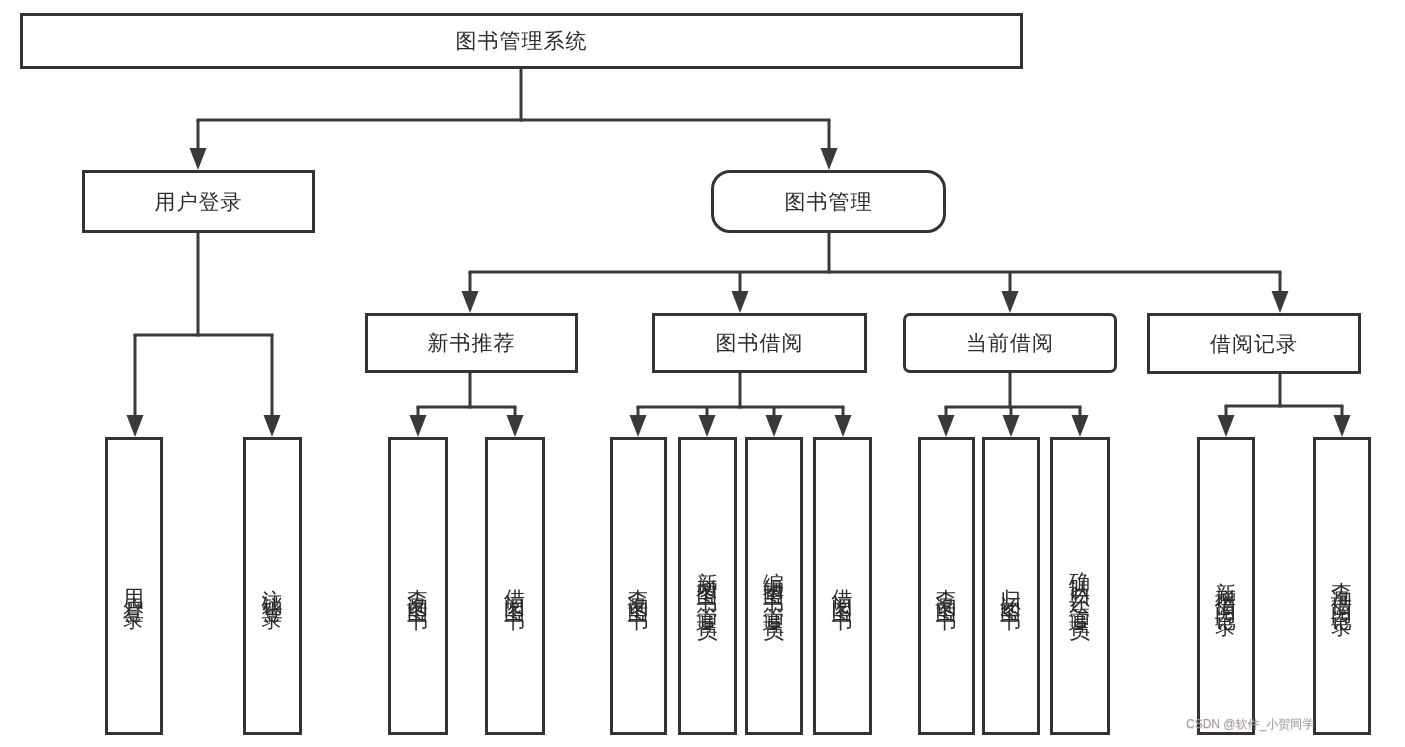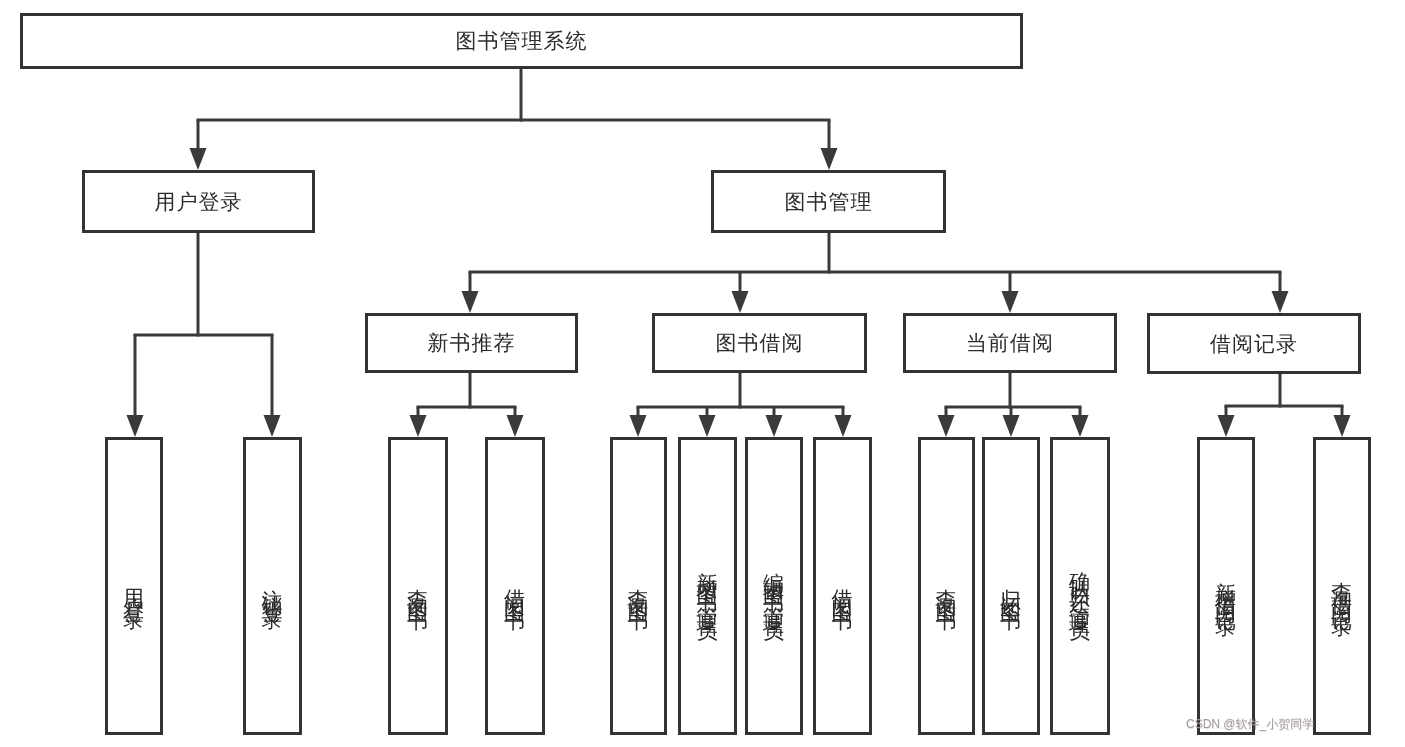--- a/index.html
+++ b/index.html
@@ -142,31 +142,31 @@
     </g>
   </svg>
 
   <div class="node" style="left:20px; top:13px; width:1003px; height:56px;">
     <span class="hlabel">图书管理系统</span>
   </div>
 
   <div class="node" style="left:82px; top:170px; width:233px; height:63px;">
     <span class="hlabel">用户登录</span>
   </div>
-  <div class="node" style="left:711px; top:170px; width:235px; height:63px;">
+  <div class="node" style="left:711px; top:170px; width:235px; height:63px;border-radius:19px;">
     <span class="hlabel">图书管理</span>
   </div>
 
   <div class="node" style="left:365px; top:313px; width:213px; height:60px;justify-content:center;">
     <span class="hlabel">新书推荐</span>
   </div>
   <div class="node" style="left:632px; top:313px; width:215px; height:60px;margin-left:20px;">
     <span class="hlabel">图书借阅</span>
   </div>
-  <div class="node" style="left:903px; top:313px; width:214px; height:60px;">
+  <div class="node" style="left:903px; top:313px; width:214px; height:60px;border-radius:7px;">
     <span class="hlabel">当前借阅</span>
   </div>
   <div class="node" style="left:1147px; top:313px; width:214px; height:61px;">
     <span class="hlabel">借阅记录</span>
   </div>
 
   <div class="node leaf" style="left:105px; width:58px;">
     <span class="vlabel">用户登录</span>
   </div>
   <div class="node leaf" style="left:243px; width:59px;">

